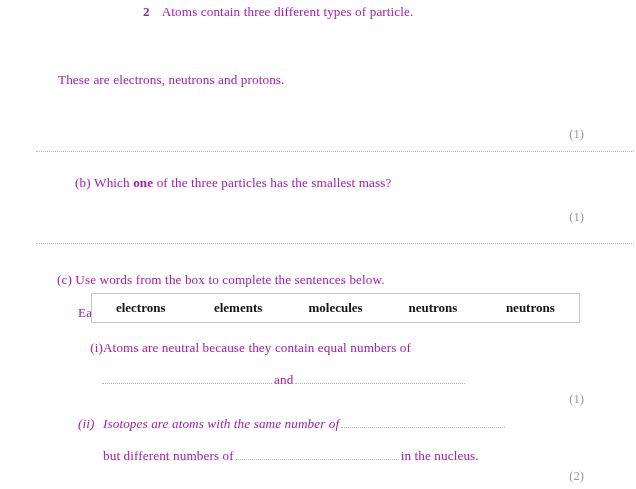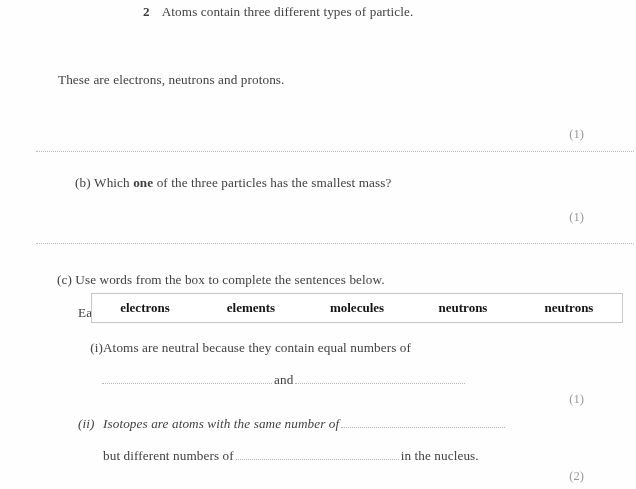--- a/index.html
+++ b/index.html
@@ -21,21 +21,21 @@
     inset: 0;
     background: #fefefe;
   }
 
   
   .txt {
     position: absolute;
     font-size: 13.2px;
     line-height: 16px;
     letter-spacing: 0.1px;
-    color: #404040;
+    color: #a21caf;
     white-space: nowrap;
   }
   .bold { font-weight: bold; }
 
   
   .q-num {
     font-weight: bold;
     margin-right: 12px;
   }
 
@@ -64,21 +64,21 @@
     height: 11px;
     vertical-align: baseline;
     margin: 0 2px;
   }
 
   
   .word-box {
     position: absolute;
     left: 91px;
     top: 293px;
-    width: 532px;
+    width: 489px;
     height: 30px;
     border: 1px solid #c6c6c6;
     box-sizing: border-box;
     display: flex;
     align-items: center;
     background: #ffffff;
   }
   .word-box .word {
     flex: 1 1 0;
     text-align: center;

